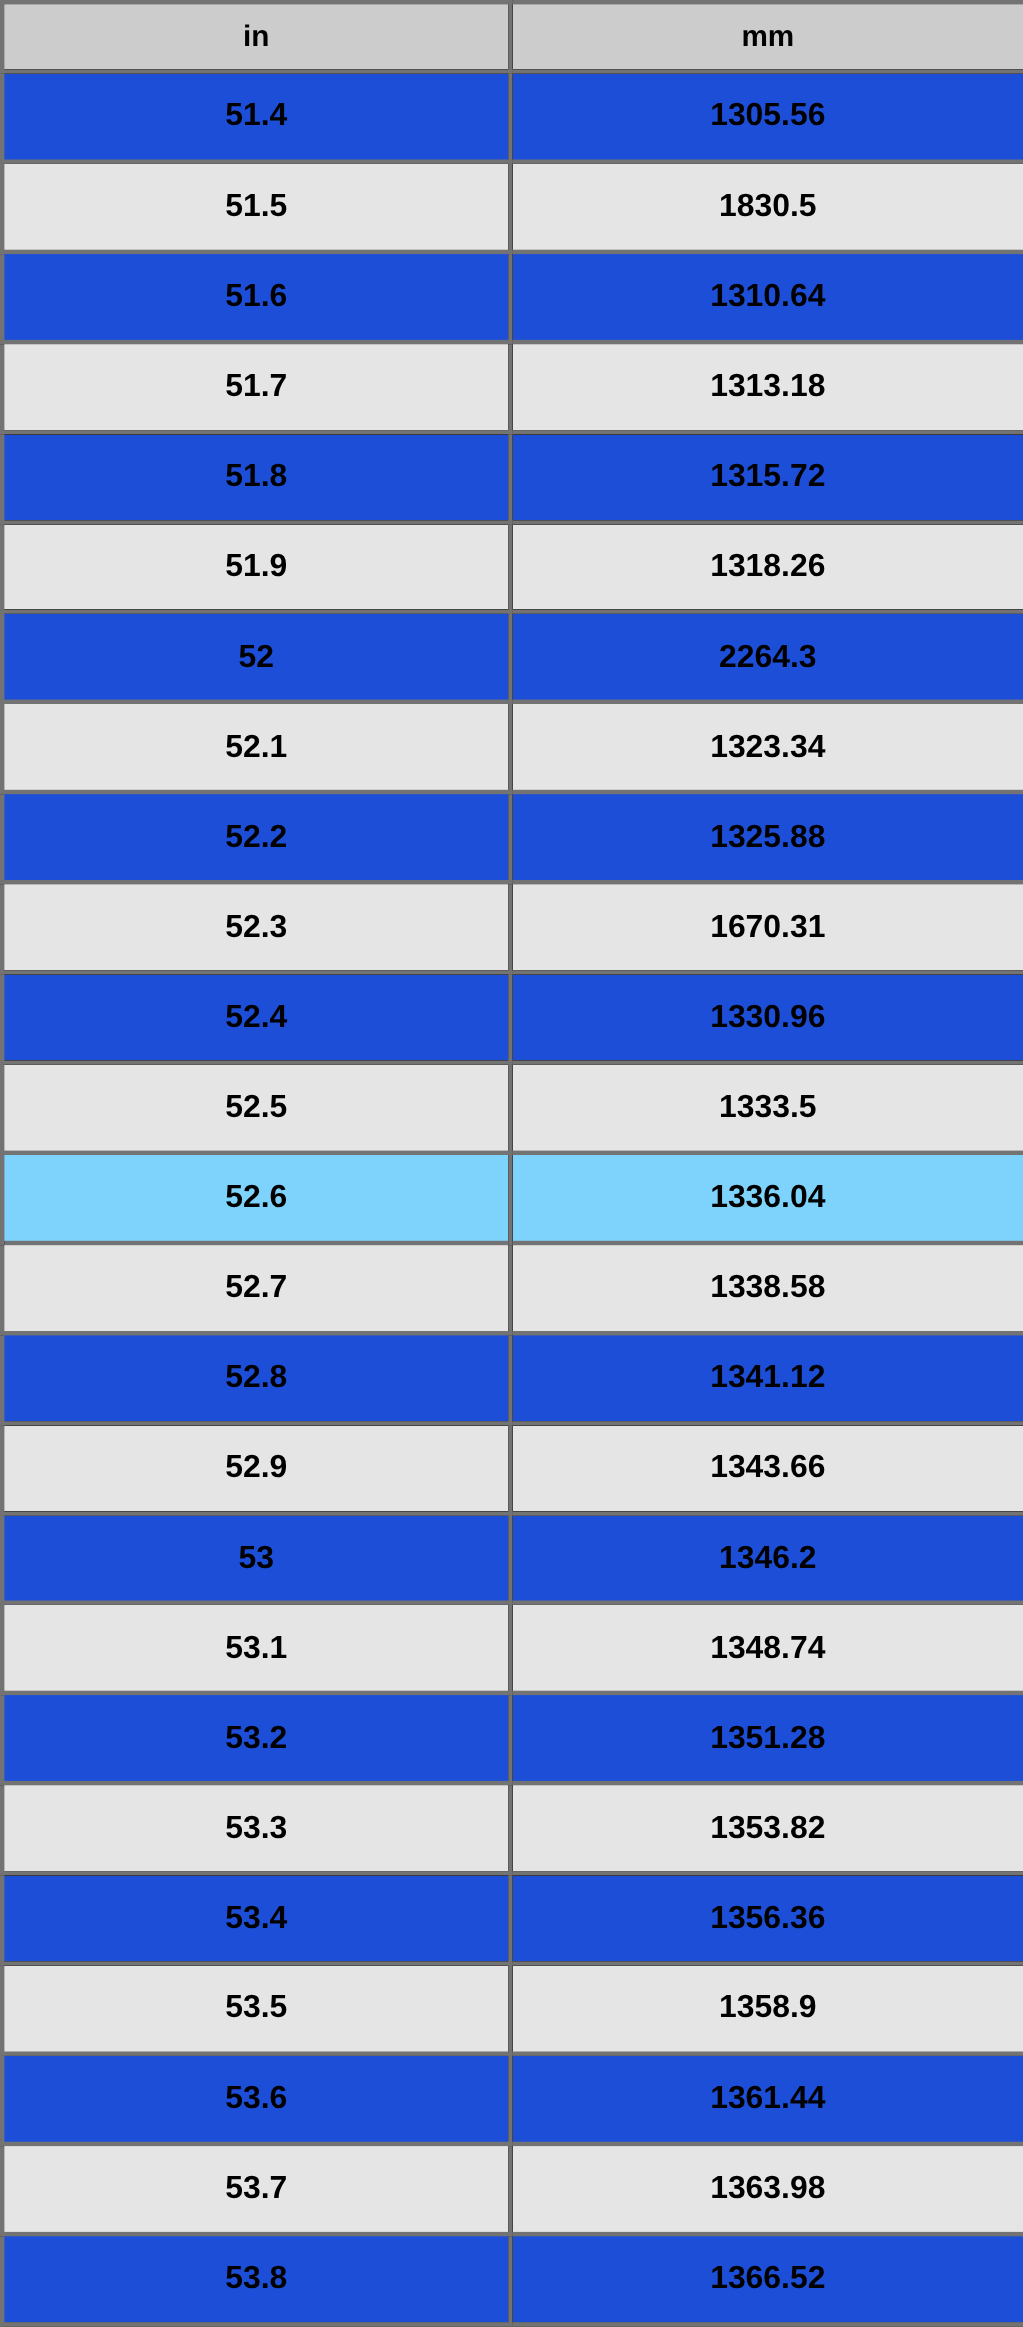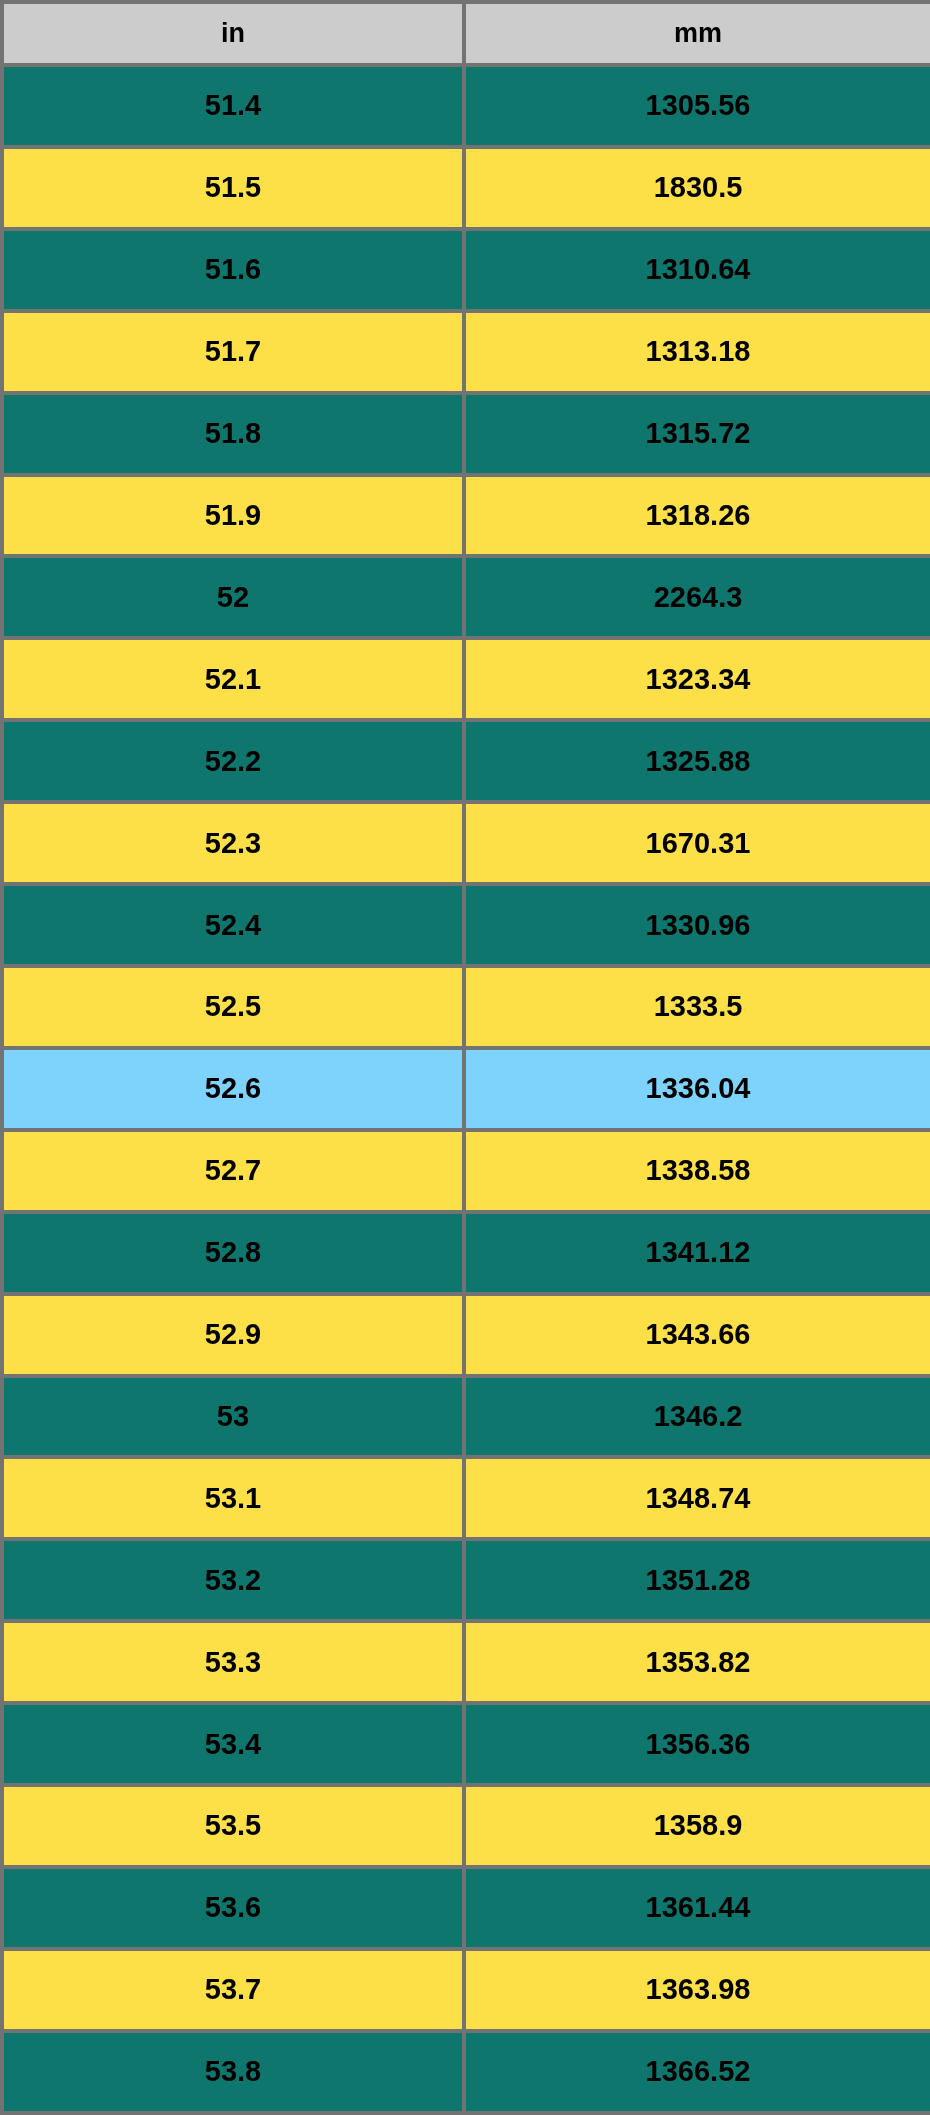--- a/index.html
+++ b/index.html
@@ -45,22 +45,22 @@
   #conversion-table thead th {
     background: #cccccc;
     height: 59px;
     font-size: 27px;
   }
 
   #conversion-table tbody tr {
     height: 60px;
   }
 
-  #conversion-table tbody td.row-odd  { background: #0f766e; }
-  #conversion-table tbody td.row-even { background: #fde047; }
+  #conversion-table tbody td.row-odd  { background: #1d4ed8; }
+  #conversion-table tbody td.row-even { background: #e5e5e5; }
   #conversion-table tbody td.row-highlight { background: #7dd3fc; }
 
   #conversion-table tbody tr.is-highlight td {
     border-top-width: 3px;
     border-bottom-width: 3px;
   }
 </style>
 </head>
 <body>
 

